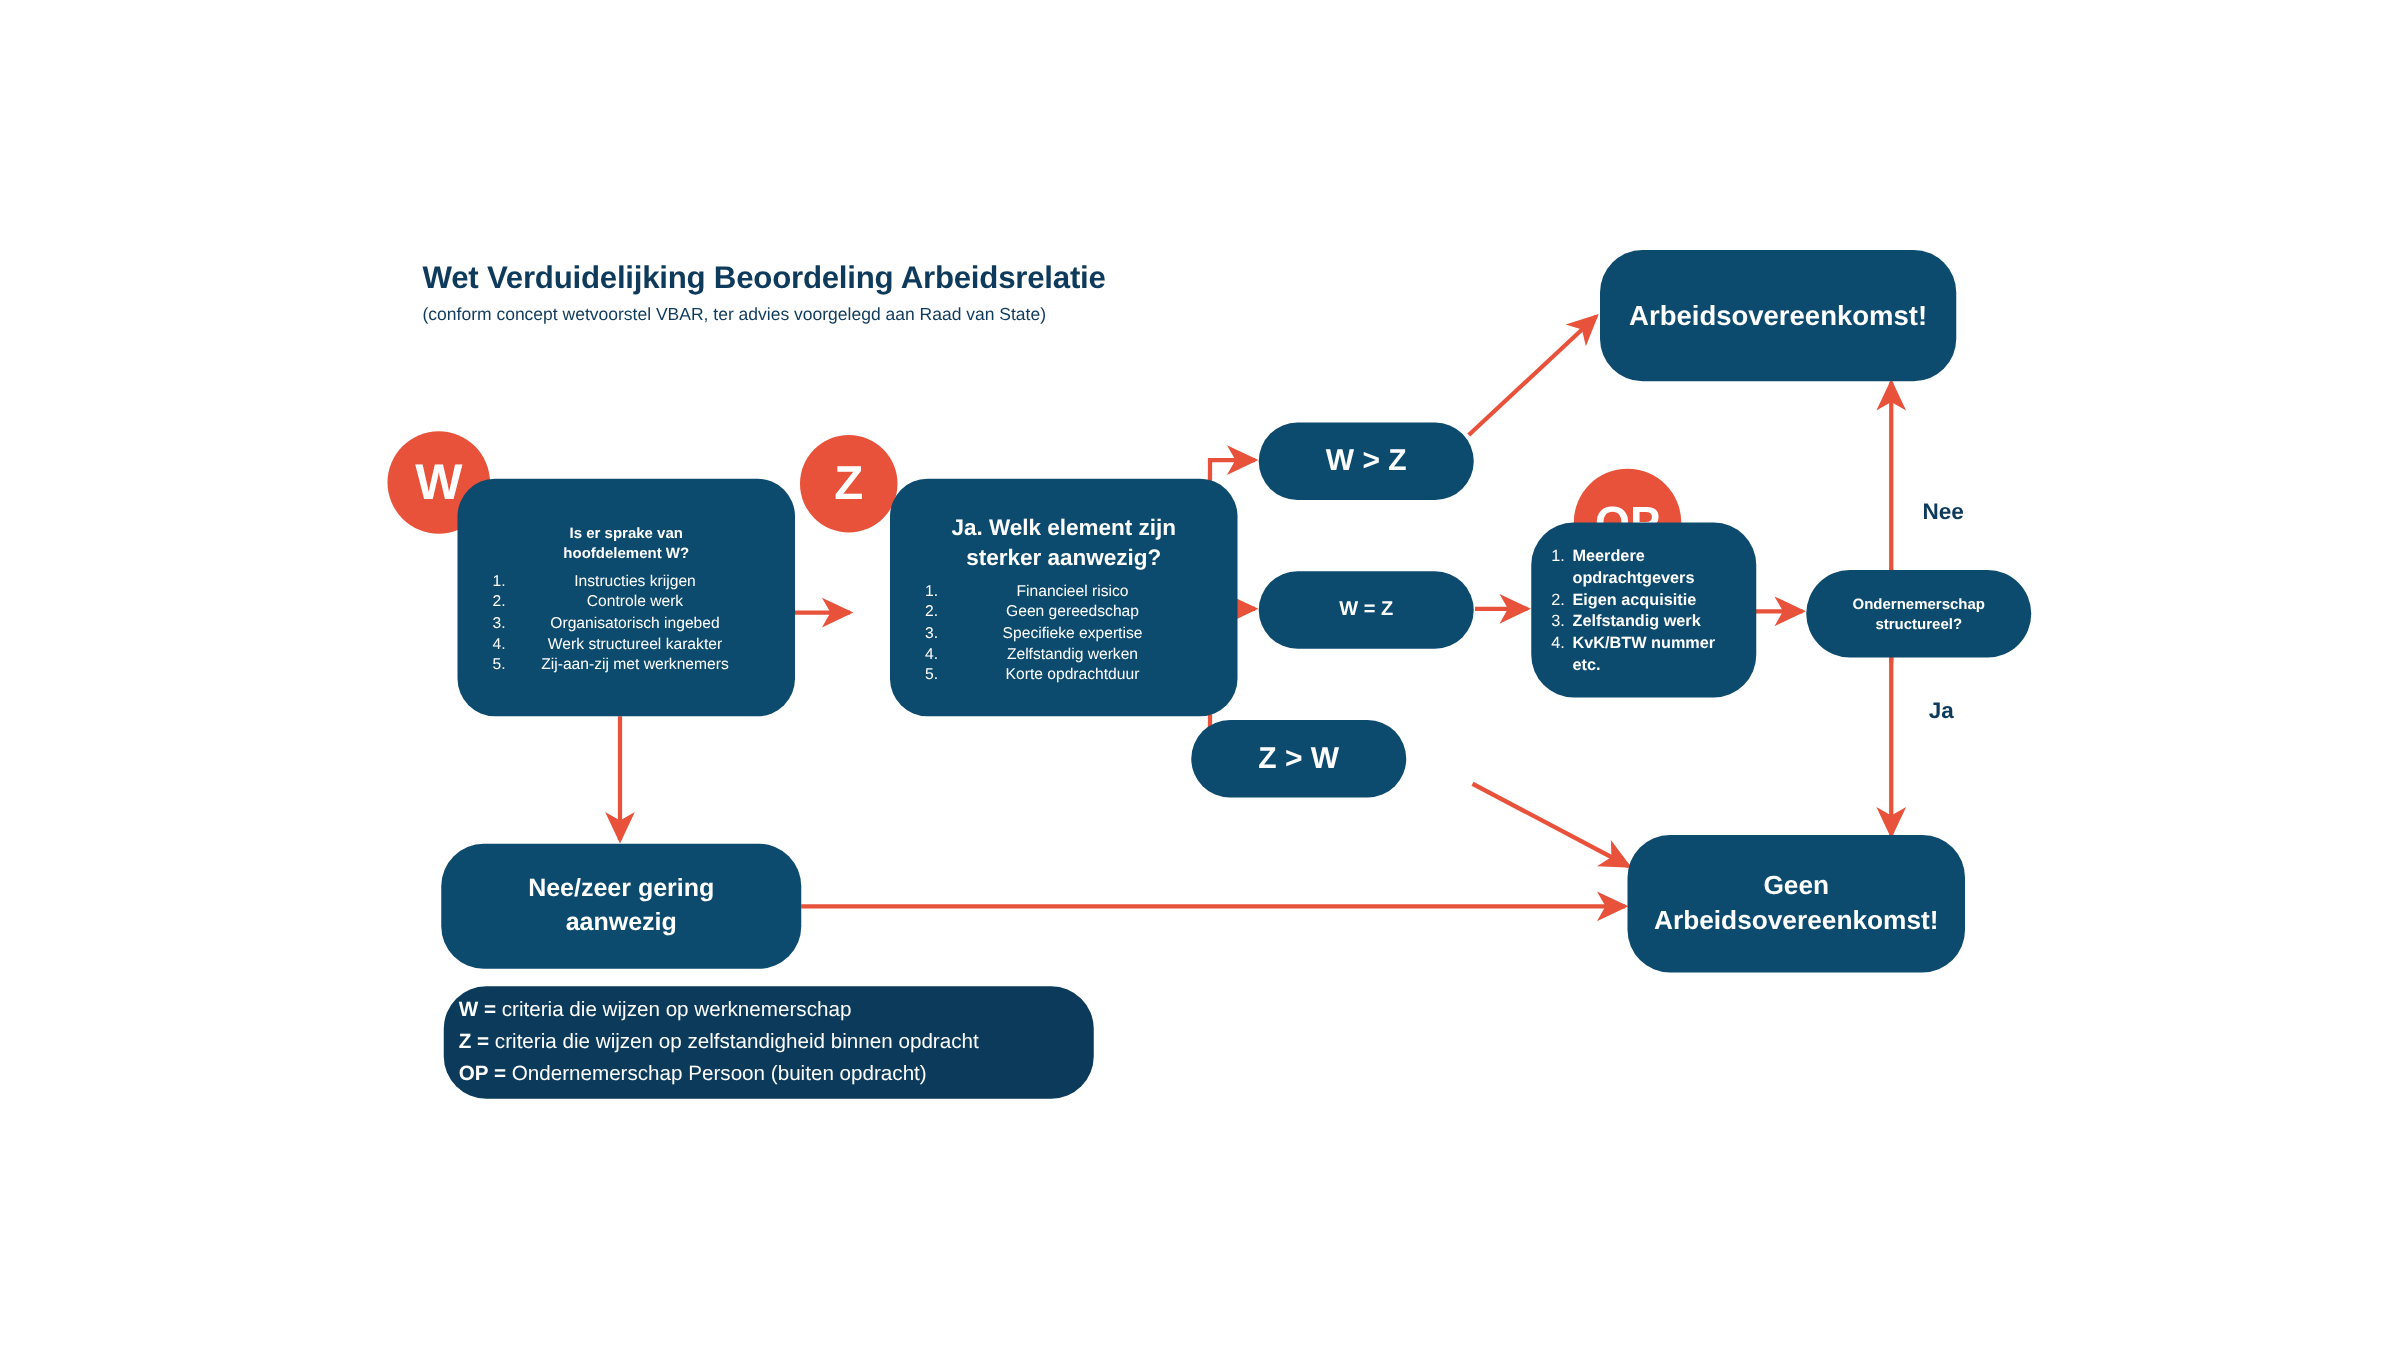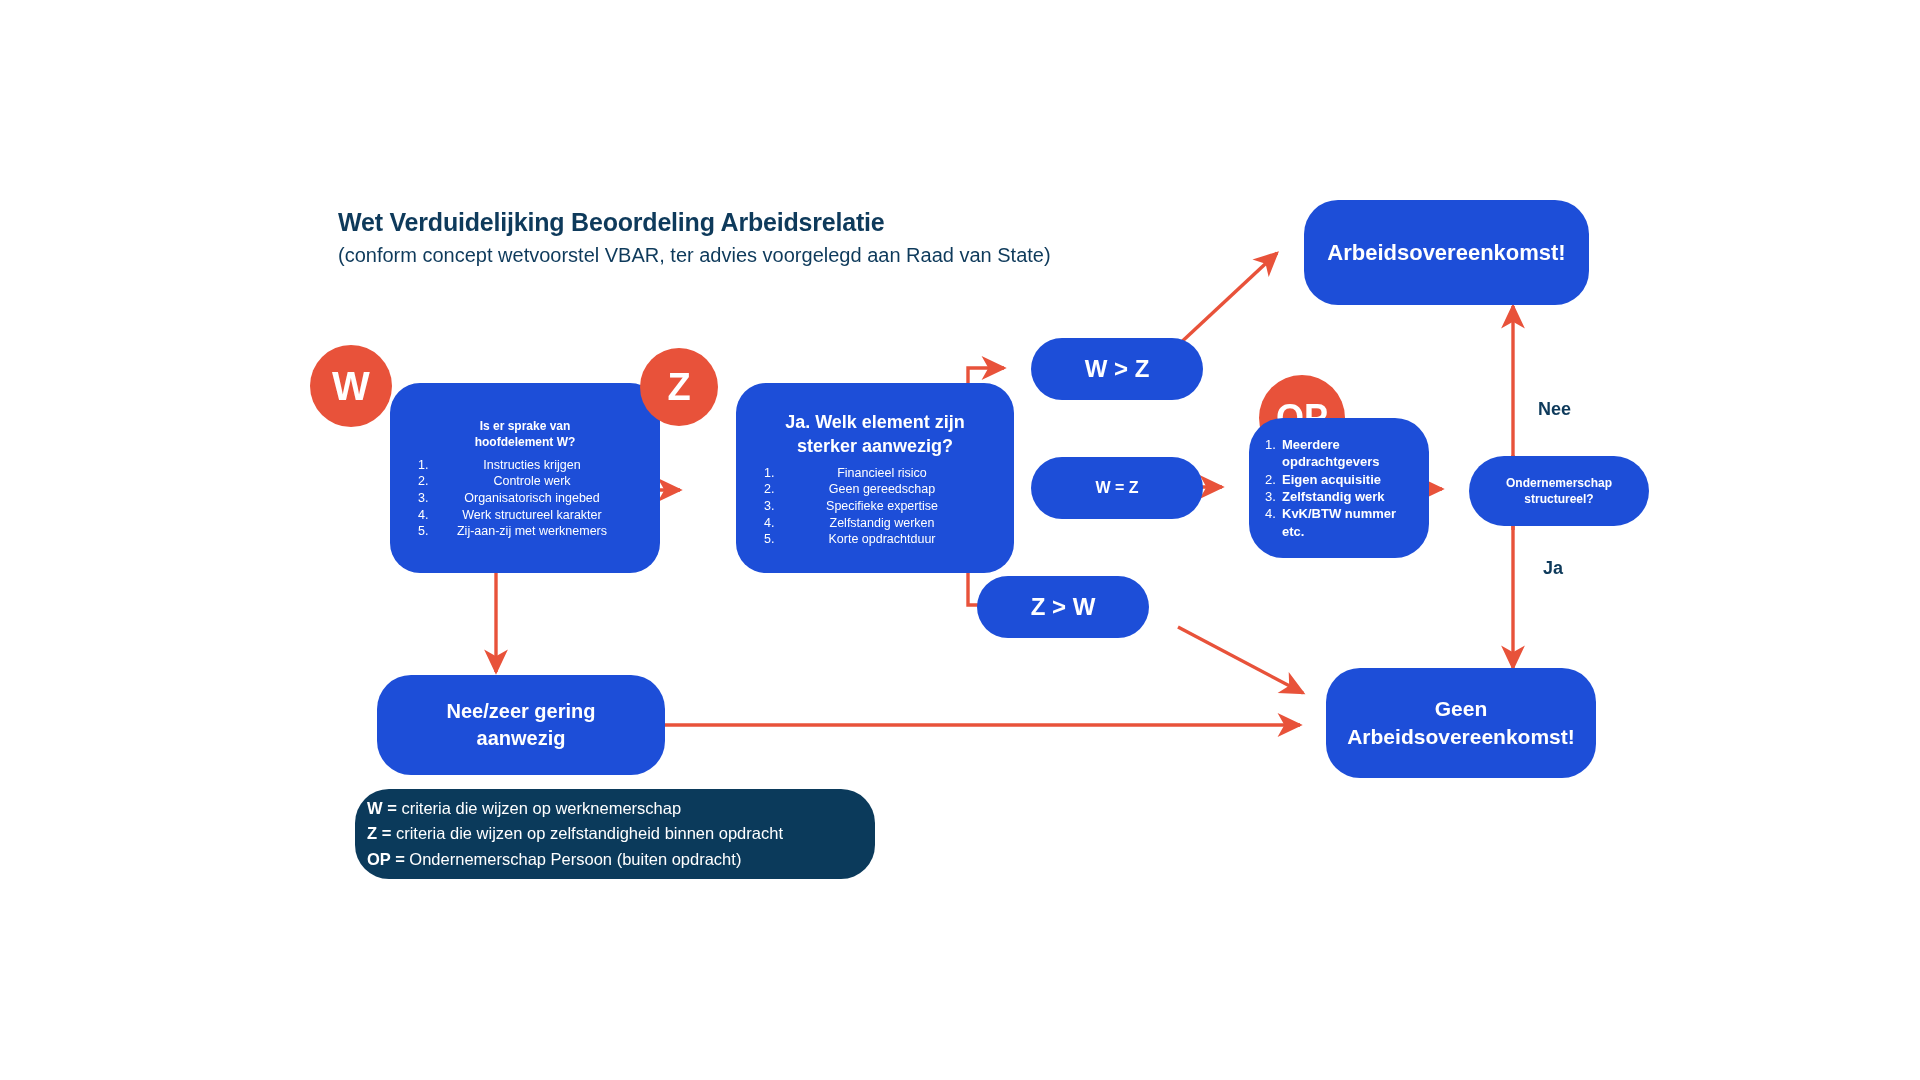--- a/index.html
+++ b/index.html
@@ -32,38 +32,37 @@
   .title-block { position: absolute; left: 338px; top: 209px; }
   .title-main {
     font-size: 25px;
     font-weight: bold;
     color: #0E3A5B;
     letter-spacing: -0.2px;
     white-space: nowrap;
     line-height: 1.1;
   }
   .title-sub {
-    font-size: 20px;
+    font-size: 14px;
     color: #0E3A5B;
     white-space: nowrap;
     margin-top: 7px;
     line-height: 1.1;
   }
 
   
   .node {
     position: absolute;
-    background: #1d4ed8;
+    background: #0c4a6e;
     color: #ffffff;
     box-sizing: border-box;
     display: flex;
     flex-direction: column;
     justify-content: center;
     align-items: center;
-    margin-left: 24px;
   }
 
   .node-title {
     font-weight: bold;
     text-align: center;
     line-height: 1.35;
   }
 
   
   .crit-list {

